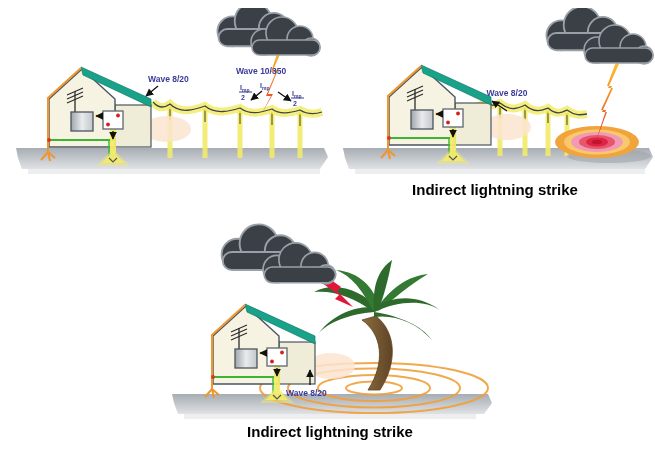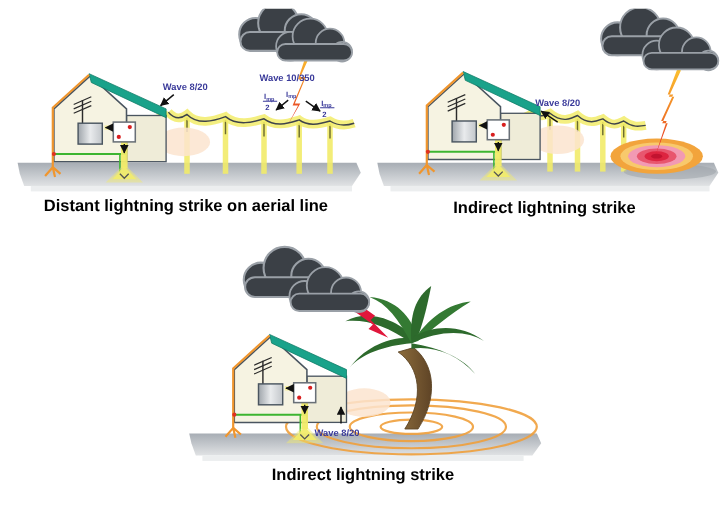--- a/index.html
+++ b/index.html
@@ -123,21 +123,20 @@
   <text x="252" y="80" class="lblsm"><tspan>I</tspan><tspan font-size="5" dy="1.5">mp</tspan></text>
 
   <text x="284" y="88" class="lblsm"><tspan>I</tspan><tspan font-size="5" dy="1.5">mp</tspan></text>
   <line x1="283" y1="90" x2="296" y2="90" class="fracline"></line>
   <text x="287" y="98" text-anchor="middle" class="lblsm">2</text>
 
   <line x1="254" y1="83" x2="243" y2="92" class="annarrow" marker-end="url(#arr)"></line>
   <line x1="270" y1="84" x2="283" y2="93" class="annarrow" marker-end="url(#arr)"></line>
 </svg>
 </div>
-<div class="caption" style="left:8px;top:179px;width:322px;">Distant lightning strike on aerial line</div>
 
 <div class="panel" style="left:335px;top:8px;width:320px;height:170px;">
 <svg width="320" height="170" viewBox="0 0 320 170">
   <polygon points="8,140 314,140 318,149 310,161 14,161 10,150" fill="url(#groundGrad)"></polygon>
   <rect x="20" y="161" width="290" height="5" fill="#eceeef"></rect>
 
   <g>
     <g stroke="#f2ec6a" stroke-width="5" opacity="0.9">
       <line x1="165" y1="95" x2="165" y2="148"></line>
             <line x1="190" y1="97" x2="190" y2="148"></line>

